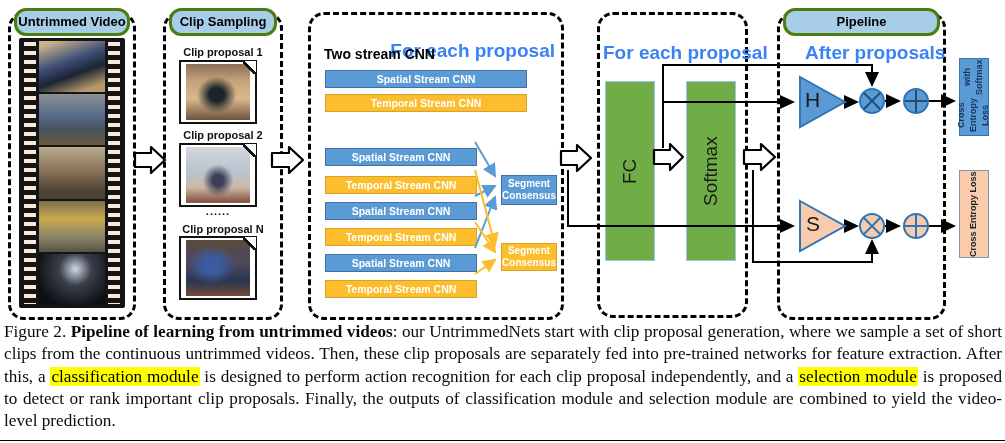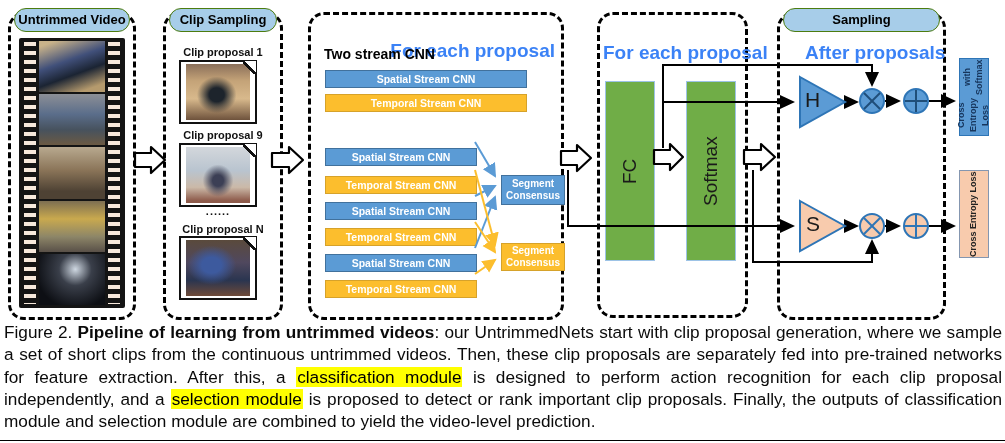--- a/index.html
+++ b/index.html
@@ -3,21 +3,21 @@
 <meta charset="utf-8">
 <style>
   html,body{margin:0;padding:0;background:#fff;}
   .page{position:relative;width:1005px;height:443px;background:#fff;overflow:hidden;
         font-family:"Liberation Sans",sans-serif;color:#111;}
   .figure{position:absolute;left:0;top:0;width:1005px;height:318px;}
 
   
   .panel{position:absolute;border:3px dashed #000;border-radius:16px;background:#fff;}
   .pill{position:absolute;left:3px;right:3px;top:-7px;height:22px;z-index:3;
-        background:#a7cde9;border:1px solid #4d7c0f;border-radius:12px;
+        background:#a7cde9;border:3px solid #4d7c0f;border-radius:12px;
         text-align:center;font-weight:bold;font-size:13px;line-height:21px;color:#000;}
   .note{position:absolute;color:#3b82f6;font-weight:bold;font-size:19px;white-space:nowrap;}
 
   
   .film{position:absolute;left:8px;top:23px;width:106px;height:270px;background:#141414;border-radius:2px;}
   .sprk{position:absolute;top:4px;bottom:4px;width:12px;
         background:repeating-linear-gradient(180deg,#f7e9dc 0 4px,#141414 4px 9px);}
   .sprk.l{left:5px;} .sprk.r{right:5px;}
   .frames{position:absolute;left:20px;right:20px;top:3px;bottom:3px;display:flex;flex-direction:column;gap:2px;}
   .frame{flex:1;}
@@ -41,21 +41,21 @@
   .cN{background:radial-gradient(ellipse at 40% 45%,#3d5a9e 0 18%,rgba(0,0,0,0) 45%),
        linear-gradient(180deg,#5a4a3c 0%,#50485e 40%,#2a3550 72%,#6e4a38 100%);}
   .dots{position:absolute;left:13px;width:78px;text-align:center;font-weight:bold;font-size:11px;letter-spacing:1px;}
 
   
   .fehead{position:absolute;font-weight:bold;font-size:14px;color:#000;white-space:nowrap;}
   .bar{position:absolute;left:14px;height:18px;box-sizing:border-box;border:1px solid;
        text-align:center;color:#fff;font-size:10.5px;line-height:16px;font-weight:600;}
   .bar.spatial{background:#5b9bd5;border-color:#41719c;}
   .bar.temporal{background:#fcbe2d;border-color:#d6a22a;}
-  .sc{position:absolute;left:190px;width:64px;box-sizing:border-box;color:#fff;font-size:10px;
+  .sc{position:absolute;left:190px;width:56px;box-sizing:border-box;color:#fff;font-size:10px;
       font-weight:600;text-align:center;display:flex;flex-direction:column;justify-content:center;line-height:1.25;}
   .sc.spatial{background:#5b9bd5;border:1px solid #41719c;}
   .sc.temporal{background:#fcbe2d;border:1px solid #d6a22a;}
 
   
   .vgreen{position:absolute;width:50px;height:180px;top:66px;background:#70ad47;border:1.5px solid #9dc3e6;
           box-sizing:border-box;display:flex;align-items:center;justify-content:center;
           writing-mode:vertical-rl;transform:rotate(180deg);font-size:19px;color:#1a1a1a;}
 
   
@@ -65,21 +65,21 @@
   .outbox{position:absolute;left:959px;width:30px;box-sizing:border-box;z-index:6;
           display:flex;align-items:center;justify-content:center;gap:1px;
           writing-mode:vertical-rl;transform:rotate(180deg);
           font-size:9px;font-weight:600;text-align:center;line-height:1.3;}
   .outbox.blue{background:#5b9bd5;border:1.5px solid #2e75b6;color:#17365d;}
   .outbox.peach{background:#f8cbad;border:1.5px solid #8496b0;color:#222;}
 
   svg.wires{position:absolute;left:0;top:0;z-index:5;pointer-events:none;}
 
   
-  .caption{position:absolute;left:4px;right:3px;top:321px;font-family:Liberation Sans, sans-serif;
+  .caption{position:absolute;left:4px;right:3px;top:321px;font-family:Liberation Serif, serif;
            font-size:17.2px;line-height:22.3px;text-align:justify;color:#0a0a0a;}
   .caption b{font-weight:bold;}
   .caption mark{background:#ffff00;color:#000;padding:0 1px;}
   .rule{position:absolute;left:0;right:0;top:440px;border-top:1.7px solid #000;}
 </style>
 </head>
 <body>
 
 <div class="page">
   <div class="figure">
@@ -98,21 +98,21 @@
         </div>
       </div>
     </div>
 
     <div class="panel" style="left:163px;top:12px;width:114px;height:302px;">
       <div class="pill">Clip Sampling</div>
       <div class="cliplabel" style="top:31px;">Clip proposal 1</div>
       <div class="card" style="top:45px;">
         <div class="photo c1"></div>
       </div>
-      <div class="cliplabel" style="top:114px;">Clip proposal 9</div>
+      <div class="cliplabel" style="top:114px;">Clip proposal 2</div>
       <div class="card" style="top:128px;">
         <div class="photo c2"></div>
       </div>
       <div class="dots" style="top:190px;">......</div>
       <div class="cliplabel" style="top:208px;">Clip proposal N</div>
       <div class="card" style="top:221px;">
         <div class="photo cN"></div>
       </div>
     </div>
 
@@ -137,21 +137,21 @@
       </div>
     </div>
 
     <div class="panel" style="left:597px;top:12px;width:145px;height:300px;">
       <div class="note" style="left:3px;top:27px;">For each proposal</div>
       <div class="vgreen" style="left:5px;">FC</div>
       <div class="vgreen" style="left:86px;">Softmax</div>
     </div>
 
     <div class="panel" style="left:777px;top:12px;width:163px;height:302px;">
-      <div class="pill">Sampling</div>
+      <div class="pill">Pipeline</div>
       <div class="note" style="left:25px;top:27px;">After proposals</div>
     </div>
 
     <svg class="wires" width="1005" height="318" viewBox="0 0 1005 318">
       <defs>
         <marker id="mb" markerWidth="8" markerHeight="8" refX="6.5" refY="3.5" orient="auto">
           <path d="M0,0 L7.5,3.5 L0,7 Z" fill="#000"></path>
         </marker>
         <marker id="mblue" markerWidth="8" markerHeight="8" refX="6" refY="3.5" orient="auto">
           <path d="M0,0 L7,3.5 L0,7 Z" fill="#5b9bd5"></path>

